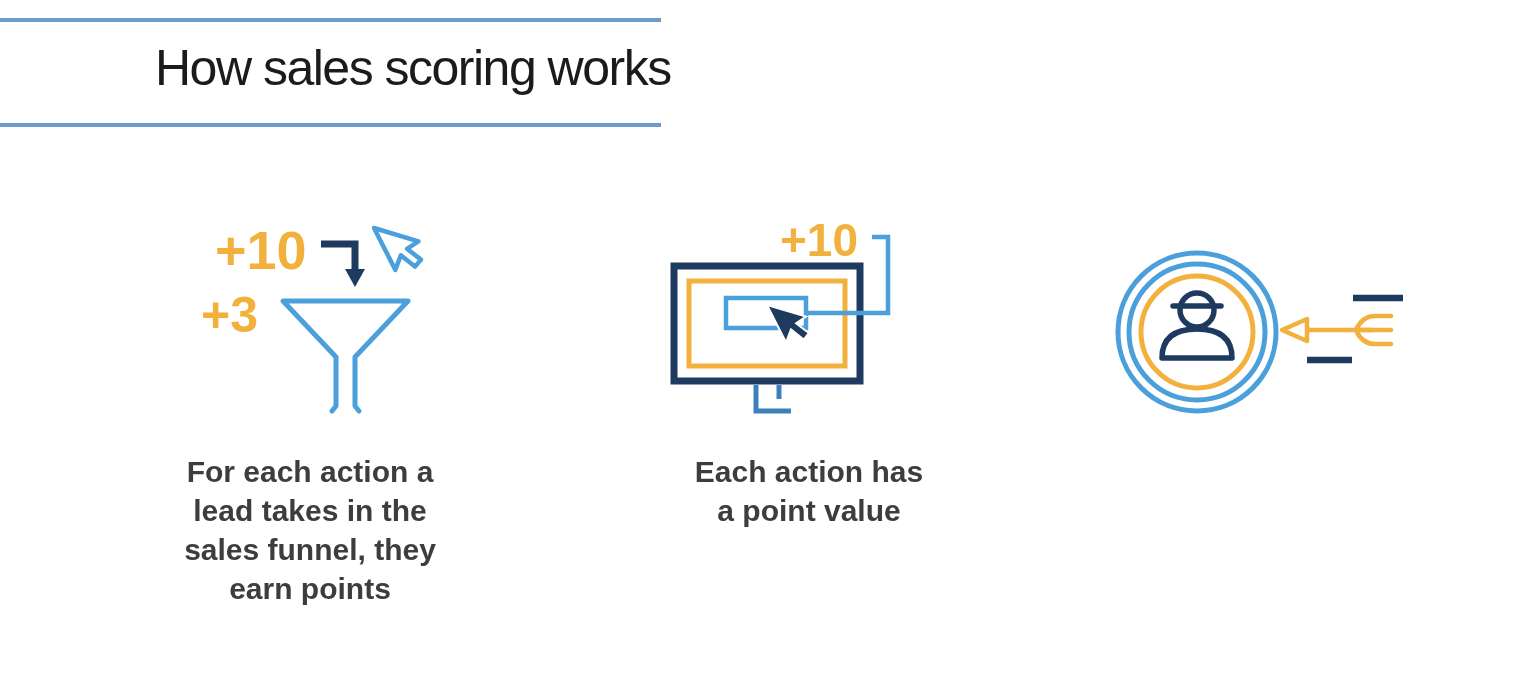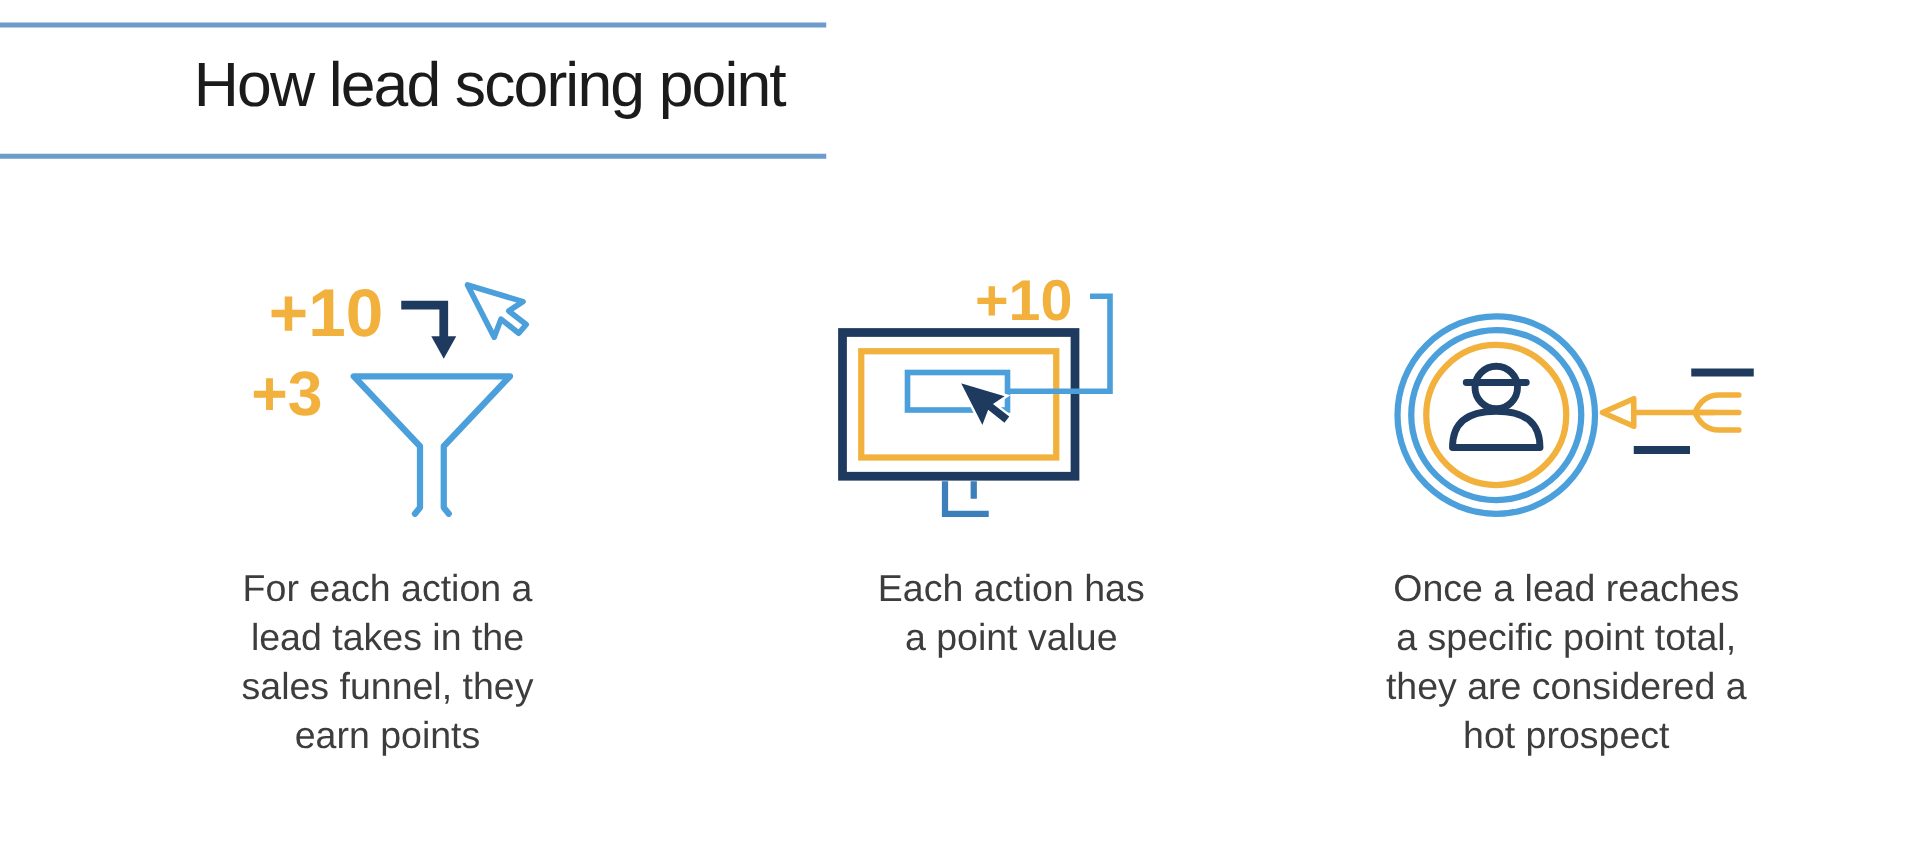--- a/index.html
+++ b/index.html
@@ -37,21 +37,21 @@
   .icon-monitor { left: 660px; top: 210px; }
   .icon-target  { left: 1085px; top: 242px; }
   .step-caption {
     position: absolute;
     top: 452px;
     margin: 0;
     text-align: center;
     white-space: pre-line;
     font-size: 30px;
     line-height: 39px;
-    font-weight: 400;
+    font-weight: 700;
     color: var(--muted, #3D3D3D);
   }
   .caption-1 { left: 147px;  width: 326px; }
   .caption-2 { left: 646px;  width: 326px; }
   .caption-3 { left: 1070px; width: 366px; }
 
   
   .s-blue  { stroke: var(--blue, #4BA0DB); }
   .s-bluedk{ stroke: var(--blue-dark, #3D7FBB); }
   .s-navy  { stroke: var(--navy, #1F3A5F); }
@@ -64,21 +64,21 @@
     font-family: "Liberation Sans", sans-serif;
     font-weight: 700;
   }
 </style>
 </head>
 <body>
 
 <div class="canvas">
 
   <div class="rule rule-top"></div>
-  <h1 class="page-title">How lead scoring point</h1>
+  <h1 class="page-title">How sales scoring works</h1>
   <div class="rule rule-bottom"></div>
 
   <svg class="step-icon icon-funnel" width="290" height="225" viewBox="0 0 290 225" xmlns="http://www.w3.org/2000/svg">
     <text class="badge" x="50" y="66" font-size="54">+10</text>
     <text class="badge" x="36" y="129" font-size="50">+3</text>
     <g>
       <path class="s-navy f-none" d="M156 41 H190 V68" stroke-width="7"></path>
       <path class="f-navy" d="M180 66 H200 L190 84 Z"></path>
     </g>
     <g transform="translate(209,25) rotate(-27)">
@@ -121,18 +121,14 @@
     <line class="s-navy" x1="268" y1="56" x2="318" y2="56" stroke-width="6.5"></line>
     <line class="s-navy" x1="222" y1="118" x2="267" y2="118" stroke-width="6.5"></line>
   </svg>
 
   <p class="step-caption caption-1">For each action a
 lead takes in the
 sales funnel, they
 earn points</p>
   <p class="step-caption caption-2">Each action has
 a point value</p>
-  <p class="step-caption caption-3">Once a lead reaches
-a specific point total,
-they are considered a
-hot prospect</p>
 
 </div>
 
 </body></html>

